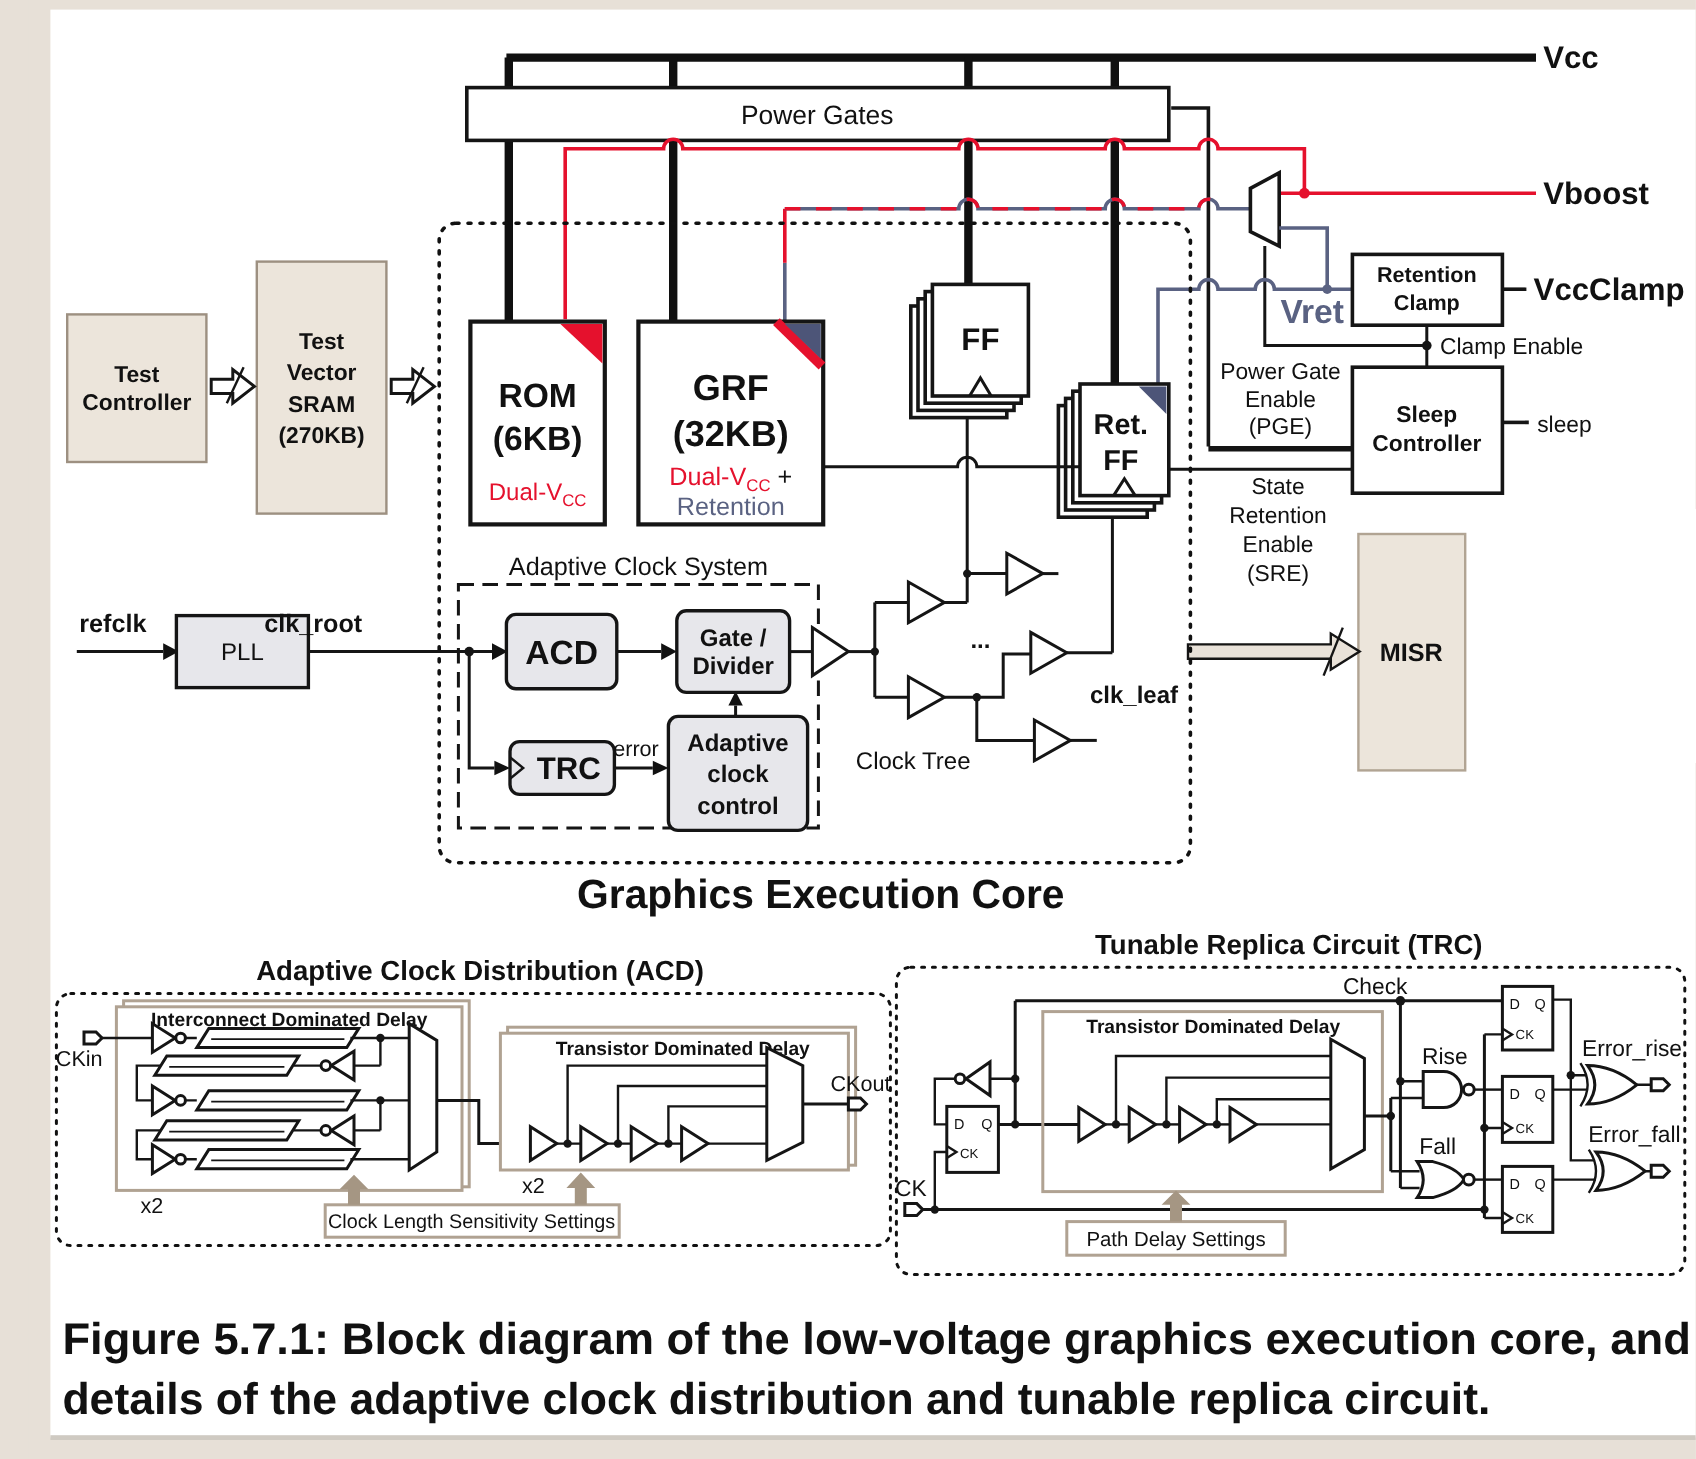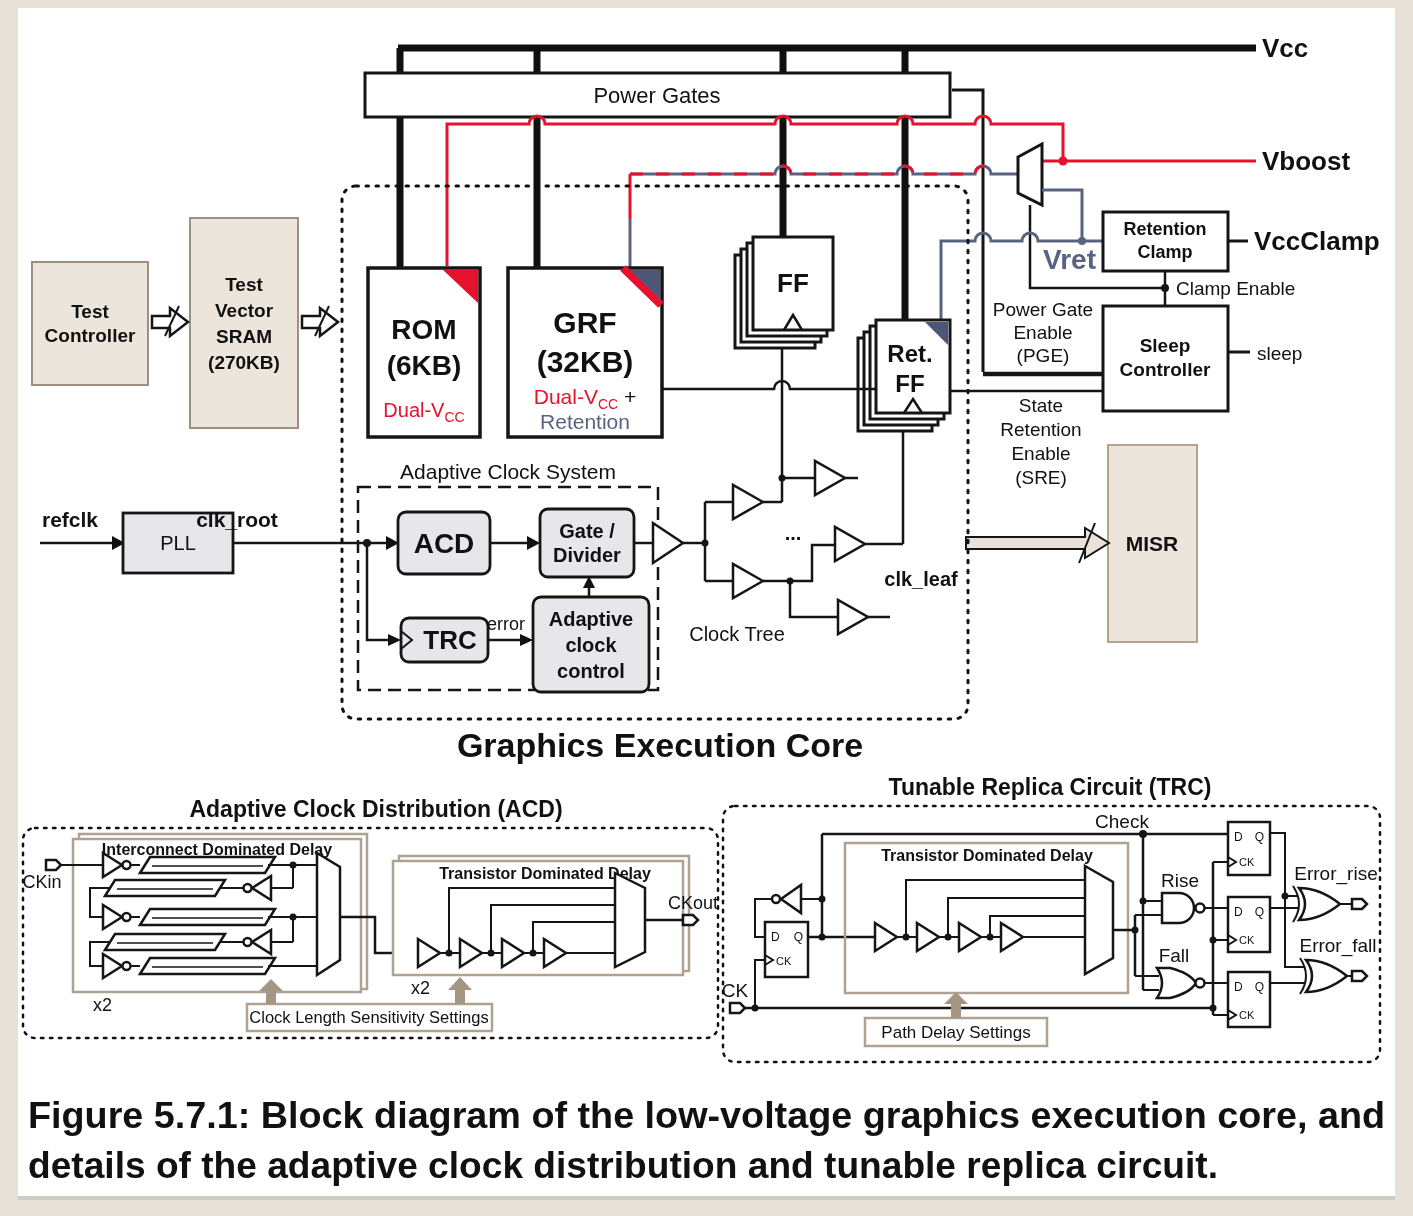--- a/index.html
+++ b/index.html
@@ -1,16 +1,16 @@
 <!DOCTYPE html>
 <html><head>
 <meta charset="utf-8">
 <style>
   html,body{margin:0;padding:0;background:#e7e0d7;}
-  .page{width:1155px;height:1216px;position:relative;}
+  .page{width:1155px;height:1216px;position:relative;margin-left:24px;}
   svg{display:block;}
   text{font-family:"Liberation Sans",sans-serif;fill:#111;}
   .b{font-weight:bold;}
   .ctr{text-anchor:middle;}
   .end{text-anchor:end;}
   .red{fill:#e5112d;}
   .sl{fill:#5a6282;}
   .k{stroke:#151515;fill:none;stroke-width:2.5;}
   .k2{stroke:#151515;fill:none;stroke-width:2;}
   .k3{stroke:#151515;fill:none;stroke-width:3;}

